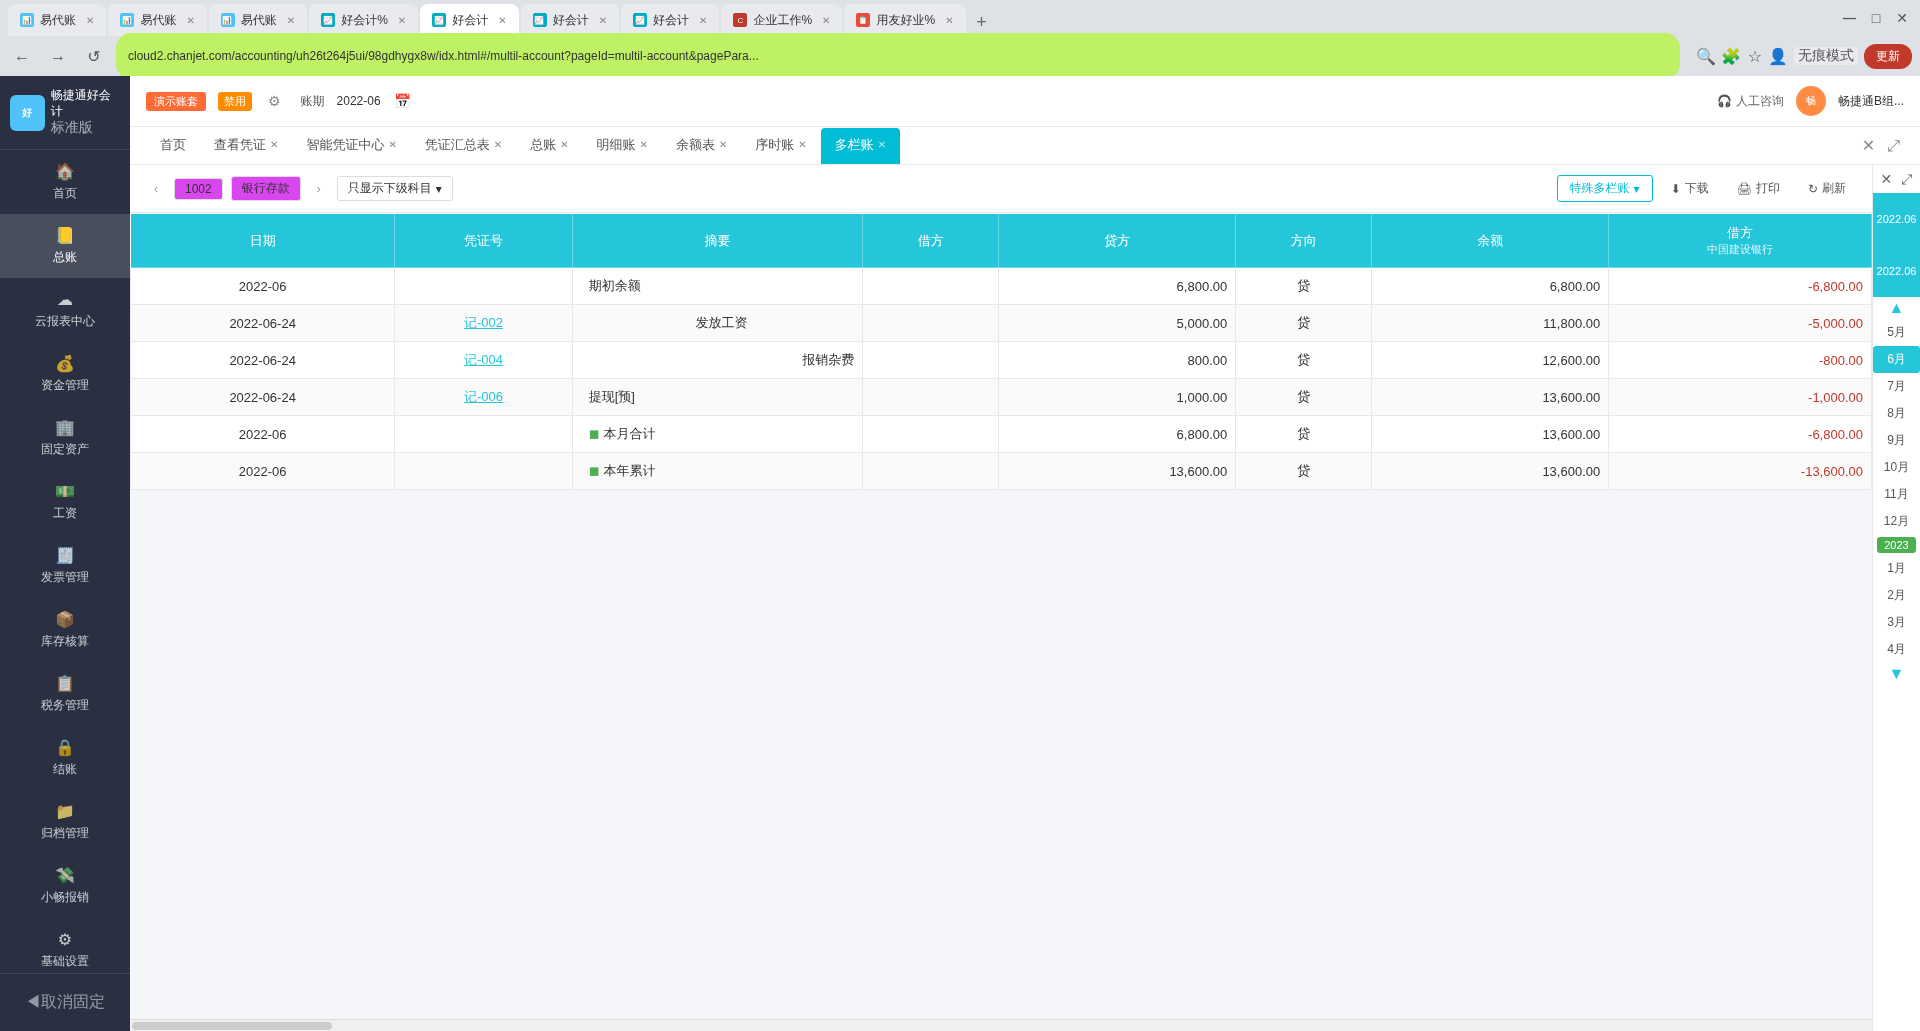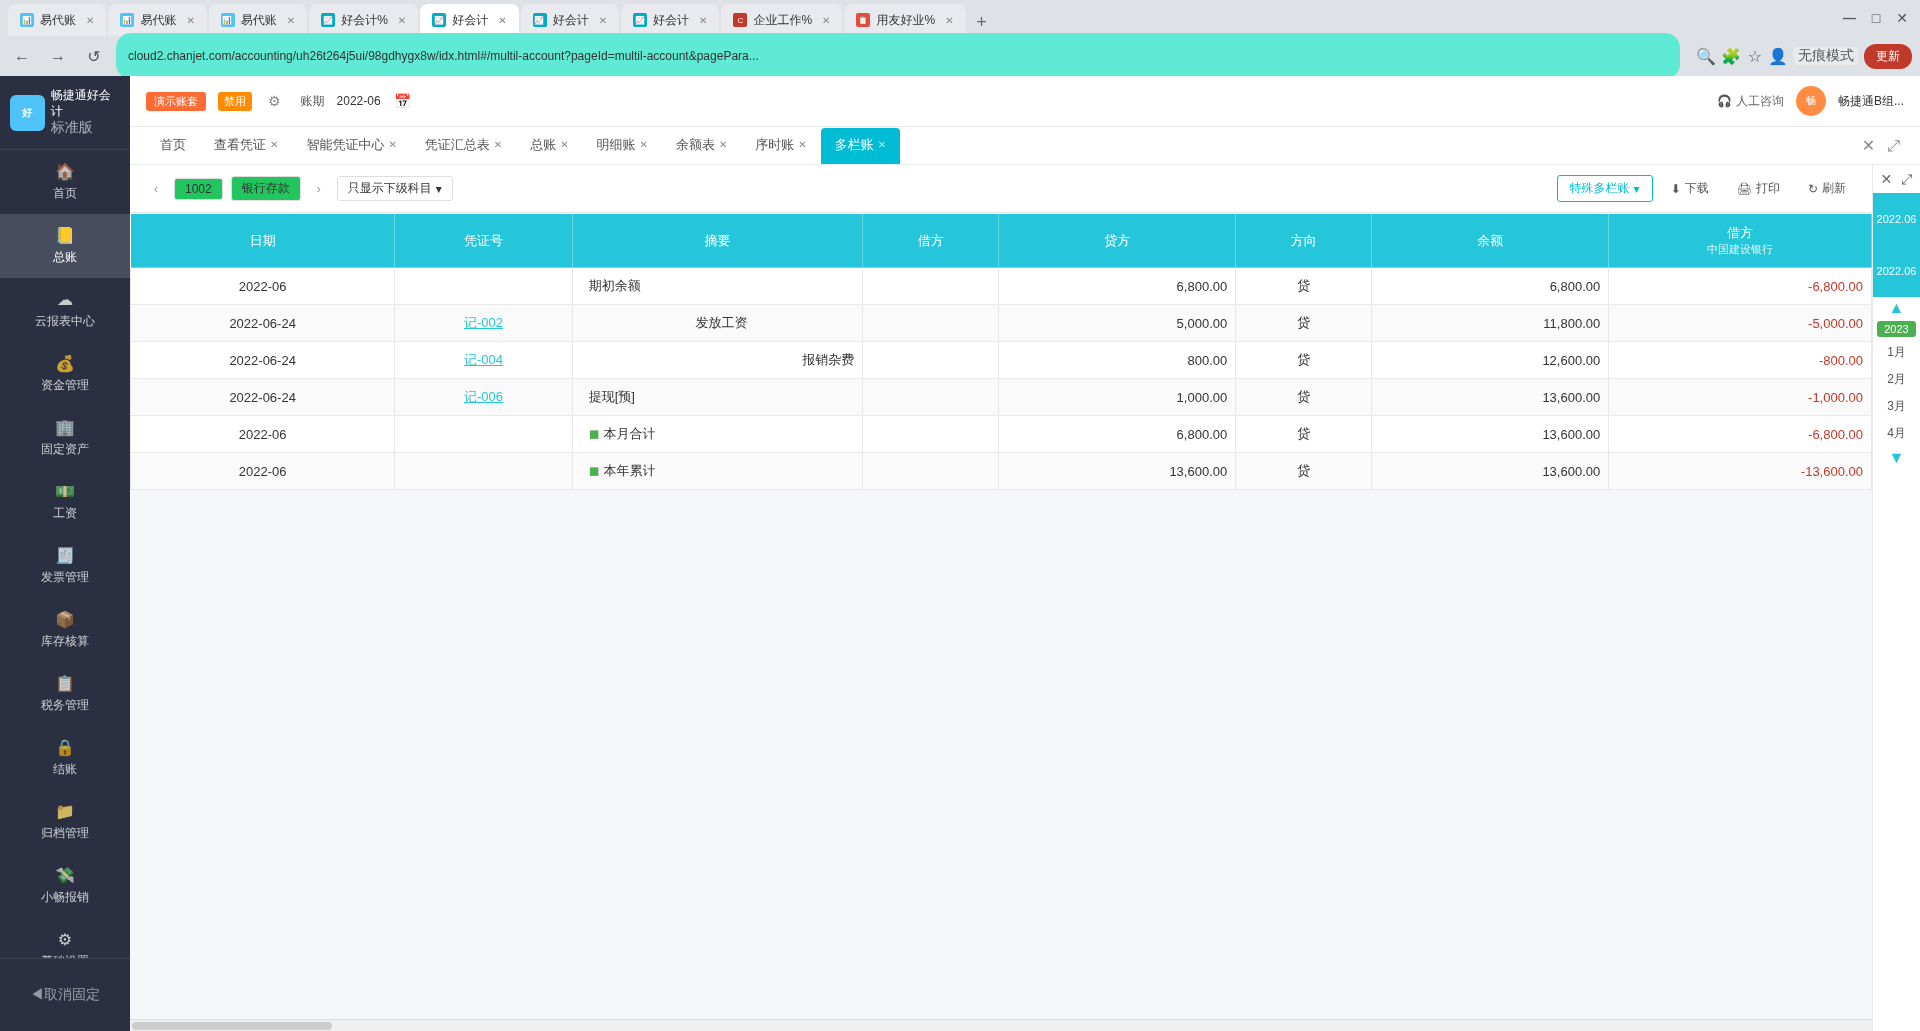--- a/index.html
+++ b/index.html
@@ -9,38 +9,38 @@
     .browser-chrome { background: #dee1e6; height: 36px; display: flex; align-items: center; padding: 0 8px; gap: 0; }
     .tab { display: flex; align-items: center; height: 32px; padding: 0 12px; background: #e8eaed; border-radius: 8px 8px 0 0; font-size: 12px; color: #333; gap: 6px; margin-right: 2px; cursor: pointer; white-space: nowrap; }
     .tab.active { background: #fff; }
     .tab-close { font-size: 10px; color: #888; margin-left: 4px; cursor: pointer; }
     .tab-add { width: 28px; height: 28px; display: flex; align-items: center; justify-content: center; font-size: 18px; color: #666; cursor: pointer; }
     .browser-controls { display: flex; align-items: center; gap: 8px; margin-left: auto; }
 
     
     .address-bar-row { background: #dee1e6; height: 40px; display: flex; align-items: center; padding: 4px 8px; gap: 8px; }
     .nav-btn { width: 28px; height: 28px; display: flex; align-items: center; justify-content: center; color: #555; font-size: 16px; cursor: pointer; border-radius: 50%; }
-    .address-input { flex: 1; height: 46px; background: #5eead4; border: none; border-radius: 15px; padding: 0 12px; font-size: 12px; color: #333; outline: none; }
+    .address-input { flex: 1; height: 46px; background: #bef264; border: none; border-radius: 15px; padding: 0 12px; font-size: 12px; color: #333; outline: none; }
     .browser-right-controls { display: flex; align-items: center; gap: 6px; margin-left: 8px; }
     .update-btn { background: #c0392b; color: #fff; border: none; border-radius: 12px; padding: 4px 12px; font-size: 12px; cursor: pointer; }
 
     
     .app-layout { display: flex; height: calc(1031px - 76px); }
 
     
     .sidebar { width: 130px; background: #2a3042; color: #fff; display: flex; flex-direction: column; flex-shrink: 0; }
     .sidebar-logo { padding: 12px 10px; display: flex; align-items: center; gap: 6px; border-bottom: 1px solid rgba(255,255,255,0.1); }
     .logo-icon { width: 36px; height: 36px; background: #4fc3f7; border-radius: 6px; display: flex; align-items: center; justify-content: center; font-size: 10px; color: #fff; font-weight: bold; }
     .logo-text { font-size: 12px; color: #fff; line-height: 1.3; }
     .logo-sub { font-size: 14px; color: rgba(255,255,255,0.6); }
     .sidebar-nav { flex: 1; overflow-y: auto; }
     .sidebar-item { display: flex; flex-direction: column; align-items: center; padding: 12px 8px; cursor: pointer; color: rgba(255,255,255,0.75); gap: 4px; font-size: 12px; }
     .sidebar-item.active { background: rgba(255,255,255,0.15); color: #fff; }
     .sidebar-item-icon { font-size: 16px; }
-    .sidebar-footer { padding: 27px; text-align: center; font-size: 14px; color: rgba(255,255,255,0.5); cursor: pointer; border-top: 1px solid rgba(255,255,255,0.1); }
+    .sidebar-footer { padding: 18px; text-align: center; font-size: 16px; color: rgba(255,255,255,0.5); cursor: pointer; border-top: 1px solid rgba(255,255,255,0.1); }
 
     
     .main-content { flex: 1; display: flex; flex-direction: column; background: #f5f6fa; overflow: hidden; }
 
     
     .top-bar { background: #fff; padding: 8px 16px; display: flex; align-items: center; gap: 12px; border-bottom: 1px solid #e8e8e8; height: 51px; }
     .demo-tag { background: #ff6b35; color: #fff; font-size: 11px; padding: 2px 8px; border-radius: 3px; }
     .top-bar-right { margin-left: auto; display: flex; align-items: center; gap: 12px; }
     .user-avatar { width: 30px; height: 30px; border-radius: 50%; background: #ff8c42; display: flex; align-items: center; justify-content: center; font-size: 10px; color: #fff; }
     .service-btn { display: flex; align-items: center; gap: 4px; color: #666; font-size: 12px; cursor: pointer; }
@@ -52,21 +52,21 @@
     .page-tab-close { font-size: 10px; color: inherit; opacity: 0.7; }
     .page-tabs-right { margin-left: auto; display: flex; align-items: center; gap: 4px; }
 
     
     .content-area { flex: 1; display: flex; overflow: hidden; position: relative; }
     .ledger-panel { flex: 1; overflow: hidden; display: flex; flex-direction: column; }
 
     
     .ledger-toolbar { padding: 10px 16px; display: flex; align-items: center; gap: 8px; background: #fff; border-bottom: 1px solid #e8e8e8; }
     .nav-arrow { width: 20px; height: 20px; display: flex; align-items: center; justify-content: center; color: #999; cursor: pointer; font-size: 12px; }
-    .subject-badge { background: #22c55e; border: 1px solid #ddd; border-radius: 3px; padding: 3px 10px; font-size: 12px; color: #333; }
+    .subject-badge { background: #d946ef; border: 1px solid #ddd; border-radius: 3px; padding: 3px 10px; font-size: 12px; color: #333; }
     .filter-dropdown { background: #fff; border: 1px solid #ddd; border-radius: 3px; padding: 3px 10px; font-size: 12px; color: #333; display: flex; align-items: center; gap: 4px; cursor: pointer; }
     .toolbar-right { margin-left: auto; display: flex; align-items: center; gap: 8px; }
     .special-btn { border: 1px solid #00bcd4; color: #00bcd4; background: #fff; border-radius: 3px; padding: 4px 12px; font-size: 12px; cursor: pointer; display: flex; align-items: center; gap: 4px; }
     .action-btn { color: #555; background: #fff; border: none; padding: 4px 10px; font-size: 12px; cursor: pointer; display: flex; align-items: center; gap: 4px; }
 
     
     .ledger-table-wrap { flex: 1; overflow-x: auto; overflow-y: auto; }
     .ledger-table { width: 100%; border-collapse: collapse; min-width: 900px; }
     .ledger-table thead tr { background: #26c6da; color: #fff; }
     .ledger-table thead th { padding: 10px 8px; font-size: 13px; font-weight: 500; text-align: center; border: 1px solid rgba(255,255,255,0.3); }
@@ -421,20 +421,30 @@
       </div>
 
       <div class="calendar-panel">
         <div class="close-expand-btns">
           <span class="expand-close-btn">✕</span>
           <span class="expand-close-btn">⤢</span>
         </div>
         <div class="calendar-header">2022.06</div>
         <div class="calendar-header">2022.06</div>
         <div class="cal-scroll-up">▲</div>
+        <div id="calendar-months-before">
+            <div class="cal-month">5月</div>
+            <div class="cal-month active">6月</div>
+            <div class="cal-month">7月</div>
+            <div class="cal-month">8月</div>
+            <div class="cal-month">9月</div>
+            <div class="cal-month">10月</div>
+            <div class="cal-month">11月</div>
+            <div class="cal-month">12月</div>
+          </div>
         <div class="cal-year-badge">2023</div>
         <div id="calendar-months-after">
             <div class="cal-month">1月</div>
             <div class="cal-month">2月</div>
             <div class="cal-month">3月</div>
             <div class="cal-month">4月</div>
           </div>
         <div class="cal-scroll-down">▼</div>
       </div>
     </div>

